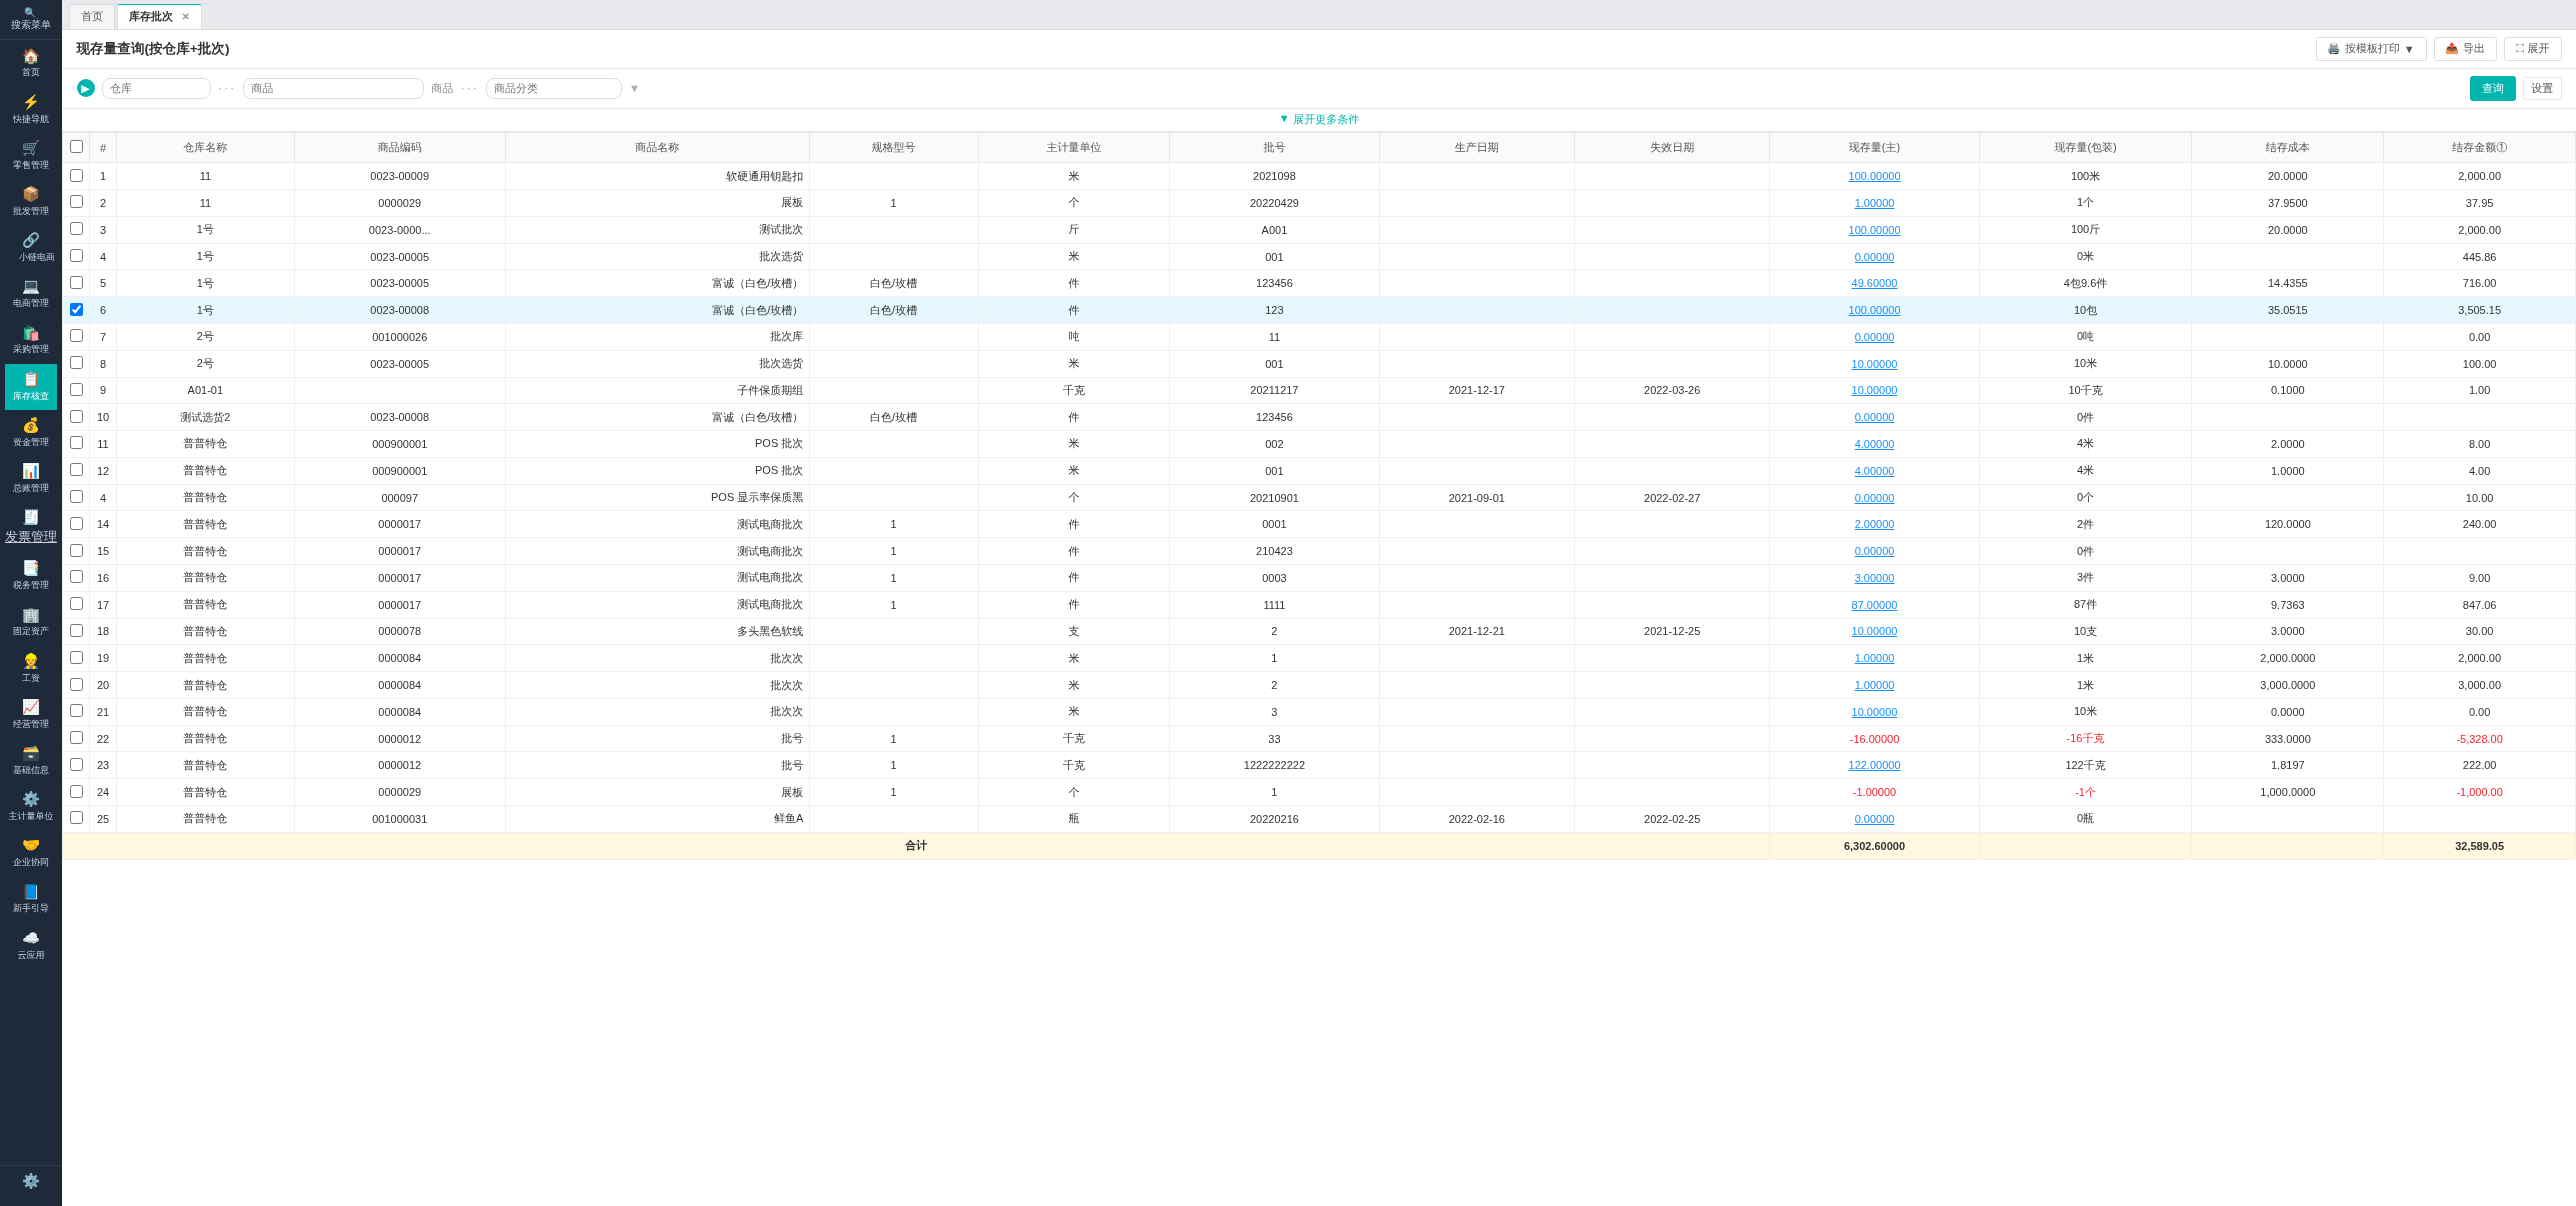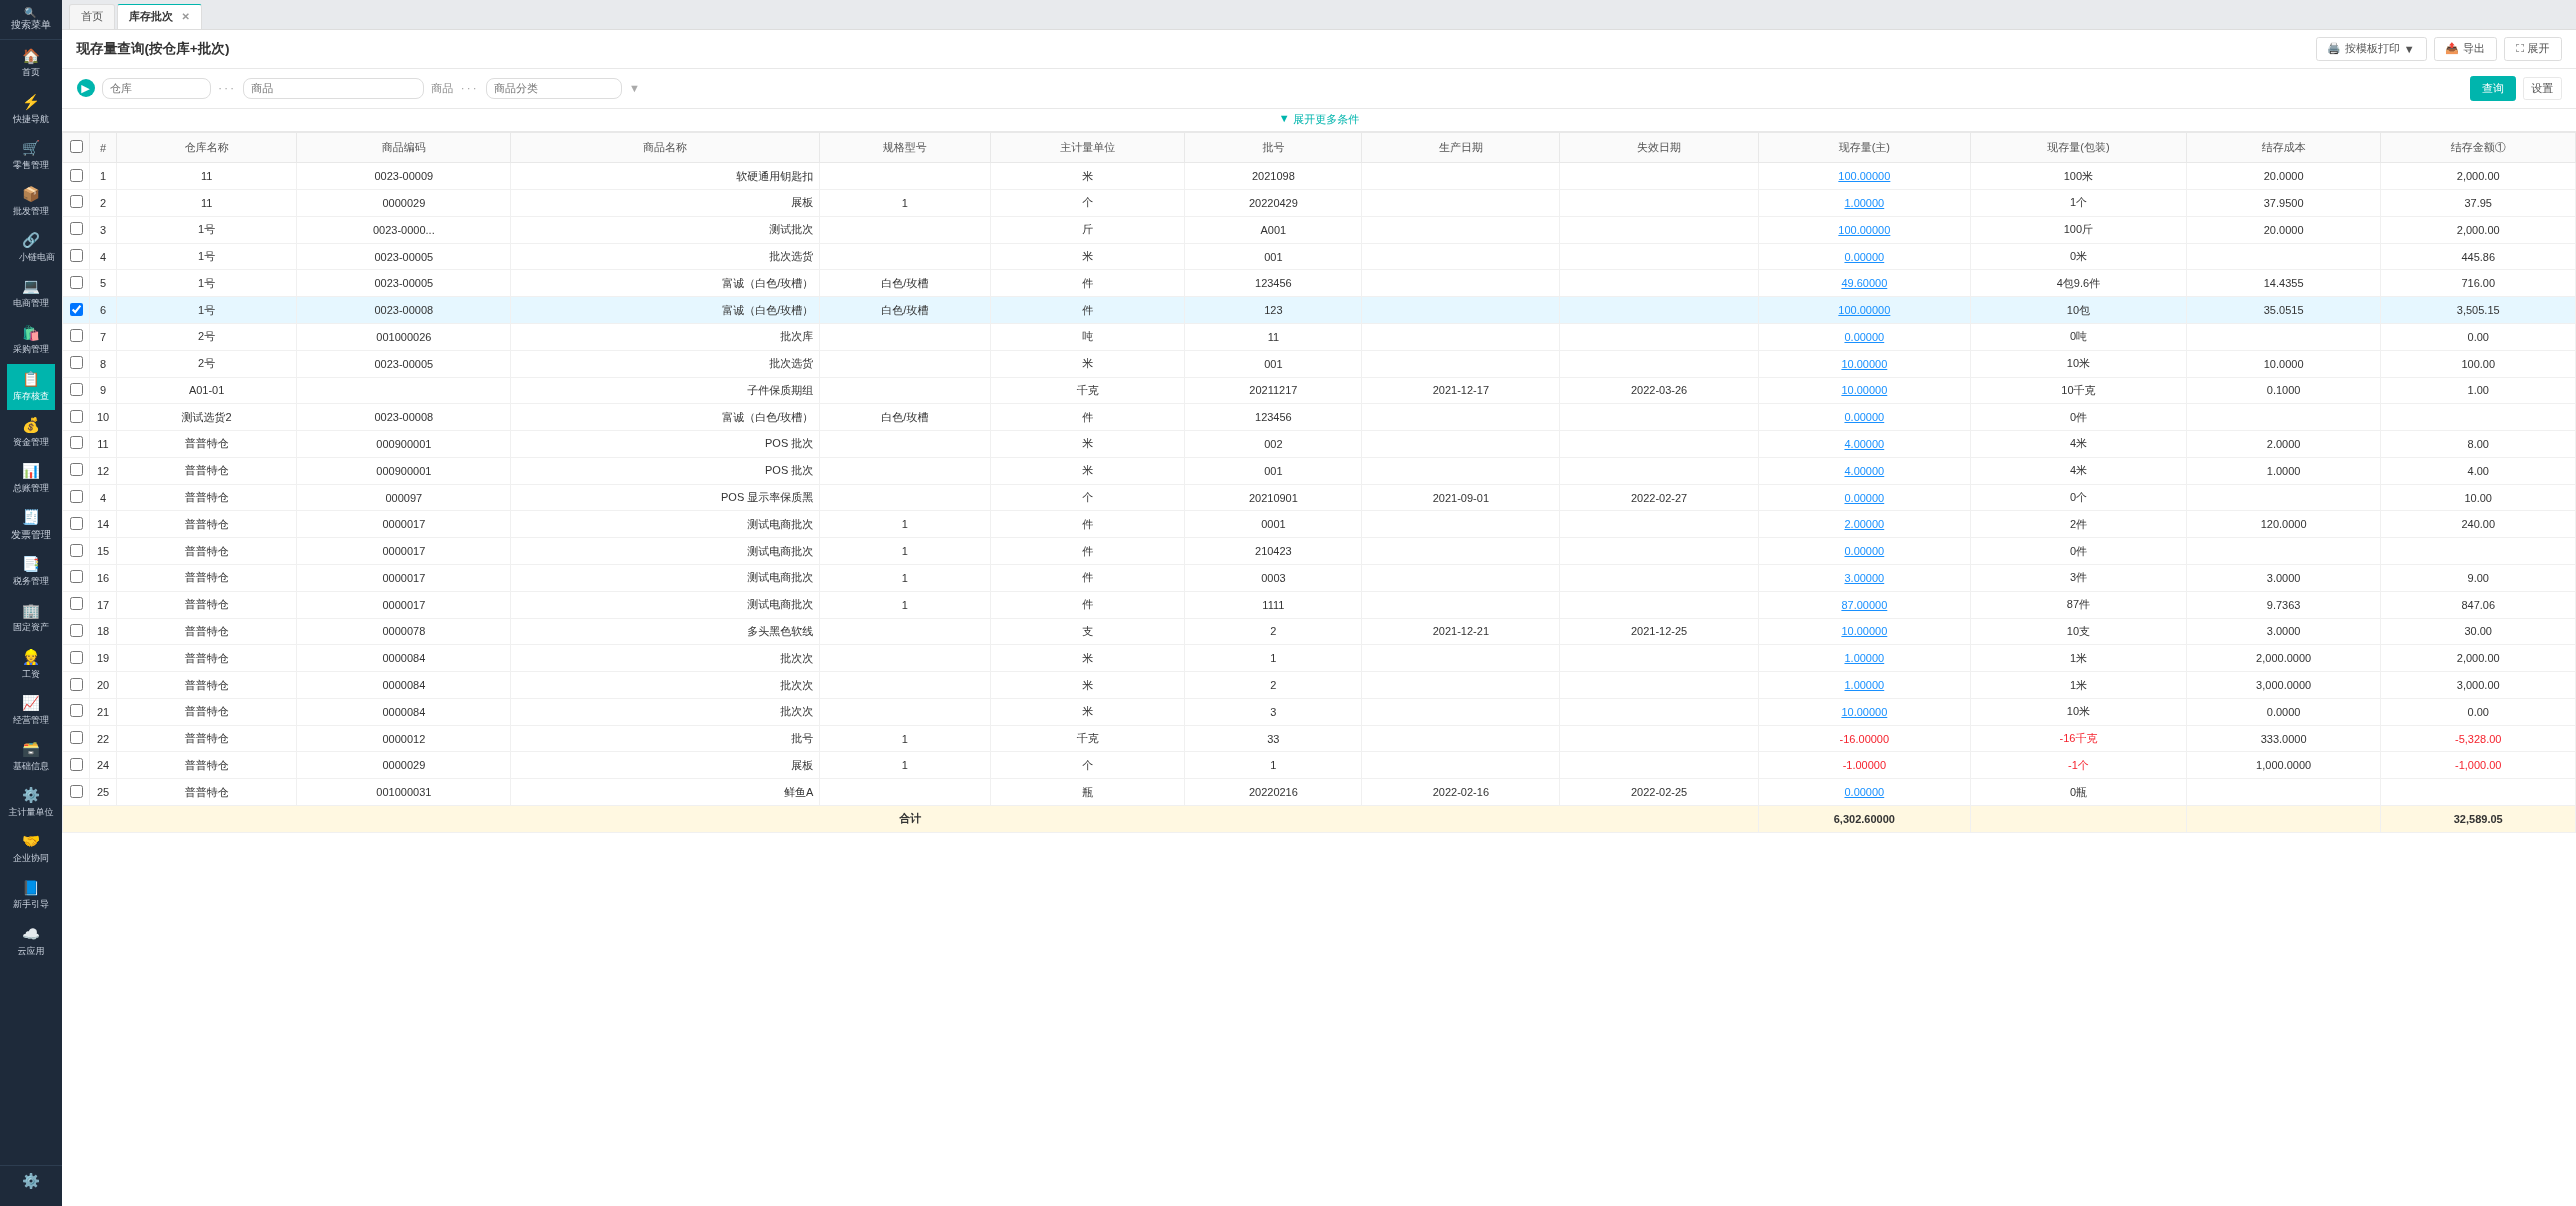--- a/index.html
+++ b/index.html
@@ -261,21 +261,21 @@
       <div class="sidebar-item">
       <span class="icon">💰</span>
       <span style="font-size:9px;">资金管理</span>
     </div>
       <div class="sidebar-item">
       <span class="icon">📊</span>
       <span style="font-size:9px;">总账管理</span>
     </div>
       <div class="sidebar-item">
       <span class="icon">🧾</span>
-      <span style="font-size:10px;">发票管理</span>
+      <span style="font-size:13px;text-decoration:underline;">发票管理</span>
     </div>
       <div class="sidebar-item">
       <span class="icon">📑</span>
       <span style="font-size:9px;">税务管理</span>
     </div>
       <div class="sidebar-item">
       <span class="icon">🏢</span>
       <span style="font-size:9px;">固定资产</span>
     </div>
       <div class="sidebar-item">
@@ -783,20 +783,38 @@
       <td></td>
       <td class="text-red">-16.00000</td>
       <td class="text-red">-16千克</td>
       <td>333.0000</td>
       <td class="text-red">-5,328.00</td>
     </tr>
           <tr>
       <td class="col-checkbox">
         <input type="checkbox" style="">
       </td>
+      <td class="col-no">23</td>
+      <td>普普特仓</td>
+      <td>0000012</td>
+      <td class="text-left" style="padding-left:7.2px;">批号</td>
+      <td>1</td>
+      <td>千克</td>
+      <td>1222222222</td>
+      <td></td>
+      <td></td>
+      <td class="link-text">122.00000</td>
+      <td class="">122千克</td>
+      <td>1.8197</td>
+      <td class="">222.00</td>
+    </tr>
+          <tr>
+      <td class="col-checkbox">
+        <input type="checkbox" style="">
+      </td>
       <td class="col-no">24</td>
       <td>普普特仓</td>
       <td>0000029</td>
       <td class="text-left" style="padding-left:7.2px;">展板</td>
       <td>1</td>
       <td>个</td>
       <td>1</td>
       <td></td>
       <td></td>
       <td class="text-red">-1.00000</td>

